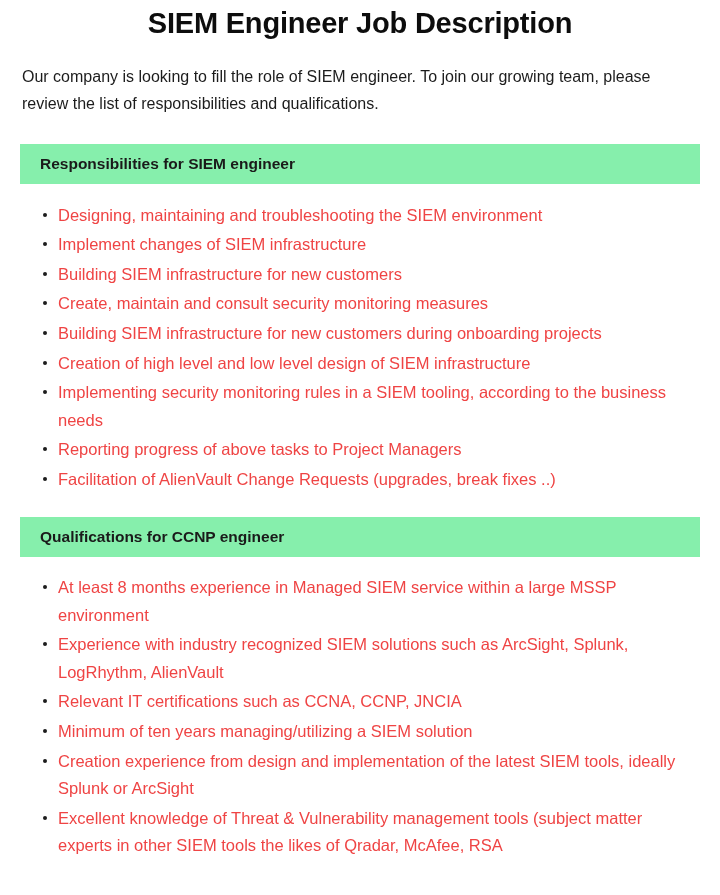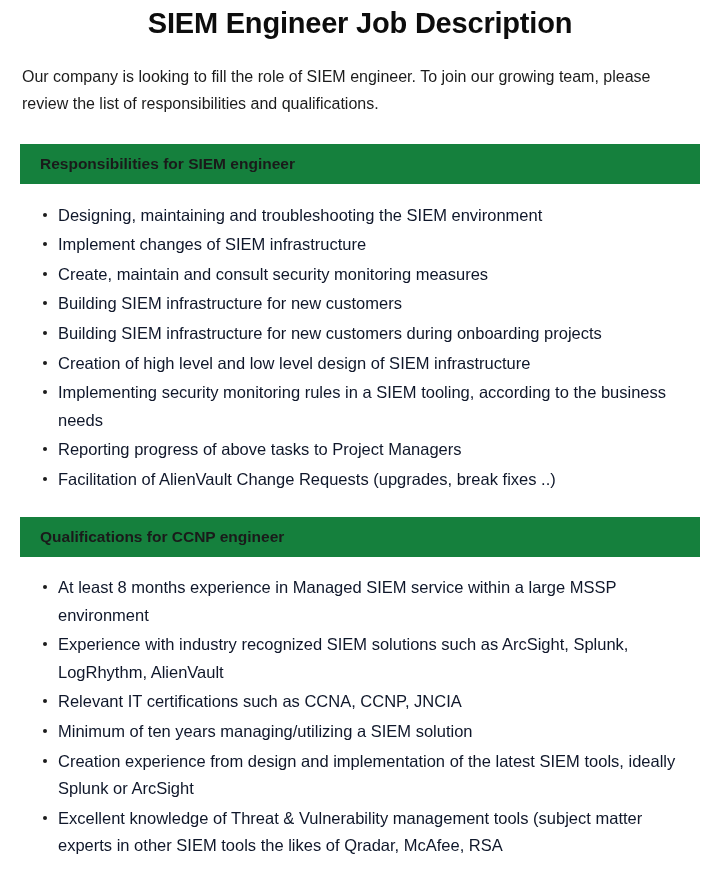--- a/index.html
+++ b/index.html
@@ -39,21 +39,21 @@
     font-size: 16px;
     line-height: 1.72;
     color: #1c1c1c;
     max-width: 700px;
   }
   .section {
     margin-top: 26px;
   }
   .section-header {
     margin: 0 20px;
-    background: #15803d;
+    background: #86efac;
     height: 40px;
     display: flex;
     align-items: center;
     padding: 0 20px;
     box-sizing: border-box;
   }
   .section-header-text {
     font-size: 15.5px;
     font-weight: bold;
     color: #1a1a1a;
@@ -63,21 +63,21 @@
     list-style: none;
     margin: 0;
     padding: 18px 20px 0 20px;
   }
   ul.bullets li {
     position: relative;
     padding-left: 38px;
     margin-bottom: 2px;
     font-size: 16.5px;
     line-height: 1.67;
-    color: #0f172a;
+    color: #ef4444;
   }
   ul.bullets li::before {
     content: "";
     position: absolute;
     left: 23px;
     top: 11px;
     width: 4px;
     height: 4px;
     border-radius: 50%;
     background: #1c1c1c;
@@ -98,22 +98,22 @@
 
   <p class="intro">Our company is looking to fill the role of SIEM engineer. To join our growing team, please review the list of responsibilities and qualifications.</p>
 
   <div class="section" id="responsibilities-section">
     <div class="section-header">
       <span class="section-header-text">Responsibilities for SIEM engineer</span>
     </div>
     <ul class="bullets">
       <li>Designing, maintaining and troubleshooting the SIEM environment</li>
       <li>Implement changes of SIEM infrastructure</li>
+      <li>Building SIEM infrastructure for new customers</li>
       <li>Create, maintain and consult security monitoring measures</li>
-      <li>Building SIEM infrastructure for new customers</li>
       <li>Building SIEM infrastructure for new customers during onboarding projects</li>
       <li>Creation of high level and low level design of SIEM infrastructure</li>
       <li>Implementing security monitoring rules in a SIEM tooling, according to the business needs</li>
       <li>Reporting progress of above tasks to Project Managers</li>
       <li>Facilitation of AlienVault Change Requests (upgrades, break fixes ..)</li>
     </ul>
   </div>
 
   <div class="section" id="qualifications-section">
     <div class="section-header">

